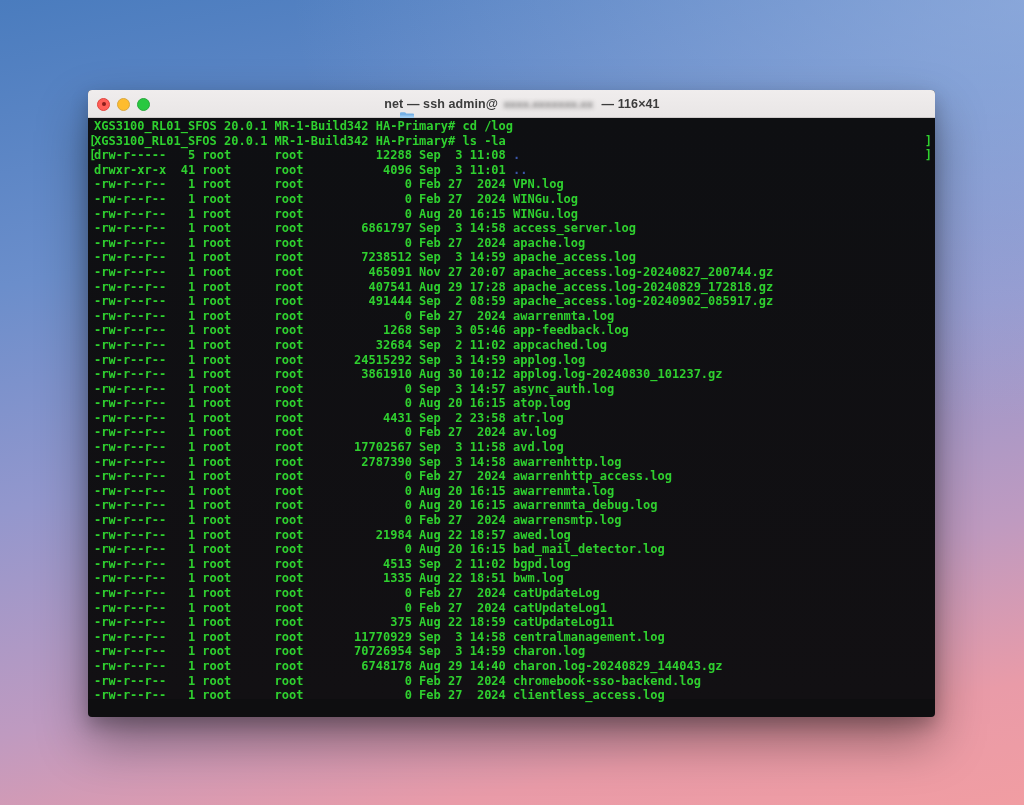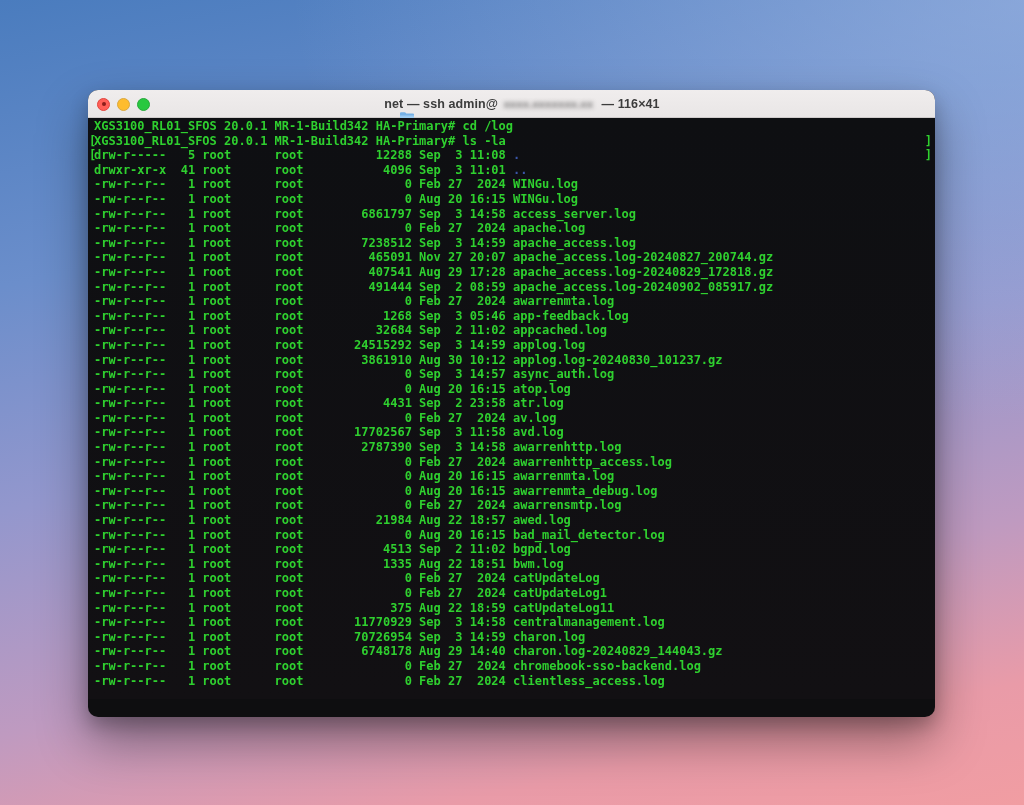--- a/index.html
+++ b/index.html
@@ -7,21 +7,21 @@
     width: 1024px; height: 805px; overflow: hidden;
     font-family: "Liberation Sans", sans-serif;
     background:
       radial-gradient(130% 95% at 100% 0%, rgba(168,190,232,0.55), rgba(168,190,232,0) 55%),
       linear-gradient(168deg, #4a7cbe 0%, #6b8ecb 28%, #9397cd 50%, #bf9ac0 72%, #e99ba8 88%, #f19da2 100%);
   }
 
   .window {
     position: absolute; left: 88px; top: 90px;
     width: 847px; height: 627px;
-    border-radius: 10px; overflow: hidden;
+    border-radius: 4px; overflow: hidden;
     box-shadow: 0 24px 50px rgba(0,0,0,0.38), 0 8px 18px rgba(0,0,0,0.22);
     background: var(--terminal-bg, #0e0e10);
   }
 
   .titlebar {
     position: relative; height: 28px;
     background: linear-gradient(180deg, #f0eded 0%, var(--titlebar-bg, #e9e6e6) 100%);
     border-bottom: 1px solid #cfcbcb;
     box-sizing: border-box;
     display: flex; align-items: center; justify-content: center;
@@ -84,20 +84,21 @@
         <span class="redacted">xxxx.xxxxxxx.xx</span>
         <span> — 116×41</span>
       </div>
     </div>
 
     <div class="screen" id="screen">
         <div class="tline"><span>XGS3100_RL01_SFOS 20.0.1 MR-1-Build342 HA-Primary# cd /log</span></div>
         <div class="tline"><span class="hangL">[</span><span>XGS3100_RL01_SFOS 20.0.1 MR-1-Build342 HA-Primary# ls -la</span><span class="hangR">]</span></div>
         <div class="tline"><span class="hangL">[</span><span>drw-r-----   5 root      root          12288 Sep  3 11:08 </span><span class="dir">.</span><span class="hangR">]</span></div>
         <div class="tline"><span>drwxr-xr-x  41 root      root           4096 Sep  3 11:01 </span><span class="dir">..</span></div>
+        <div class="tline"><span>-rw-r--r--   1 root      root              0 Feb 27  2024 </span><span>VPN.log</span></div>
         <div class="tline"><span>-rw-r--r--   1 root      root              0 Feb 27  2024 </span><span>WINGu.log</span></div>
         <div class="tline"><span>-rw-r--r--   1 root      root              0 Aug 20 16:15 </span><span>WINGu.log</span></div>
         <div class="tline"><span>-rw-r--r--   1 root      root        6861797 Sep  3 14:58 </span><span>access_server.log</span></div>
         <div class="tline"><span>-rw-r--r--   1 root      root              0 Feb 27  2024 </span><span>apache.log</span></div>
         <div class="tline"><span>-rw-r--r--   1 root      root        7238512 Sep  3 14:59 </span><span>apache_access.log</span></div>
         <div class="tline"><span>-rw-r--r--   1 root      root         465091 Nov 27 20:07 </span><span>apache_access.log-20240827_200744.gz</span></div>
         <div class="tline"><span>-rw-r--r--   1 root      root         407541 Aug 29 17:28 </span><span>apache_access.log-20240829_172818.gz</span></div>
         <div class="tline"><span>-rw-r--r--   1 root      root         491444 Sep  2 08:59 </span><span>apache_access.log-20240902_085917.gz</span></div>
         <div class="tline"><span>-rw-r--r--   1 root      root              0 Feb 27  2024 </span><span>awarrenmta.log</span></div>
         <div class="tline"><span>-rw-r--r--   1 root      root           1268 Sep  3 05:46 </span><span>app-feedback.log</span></div>

